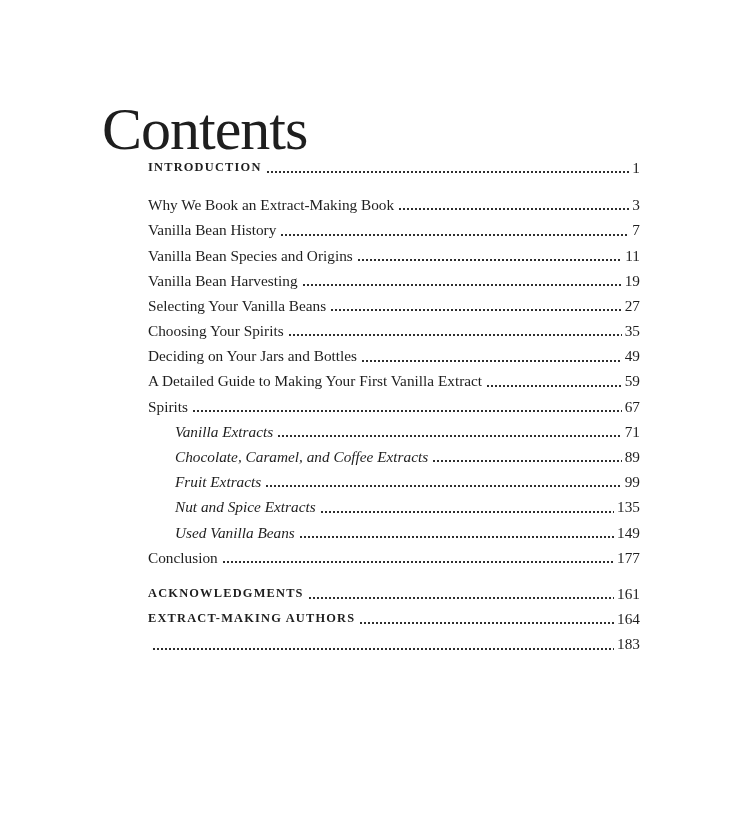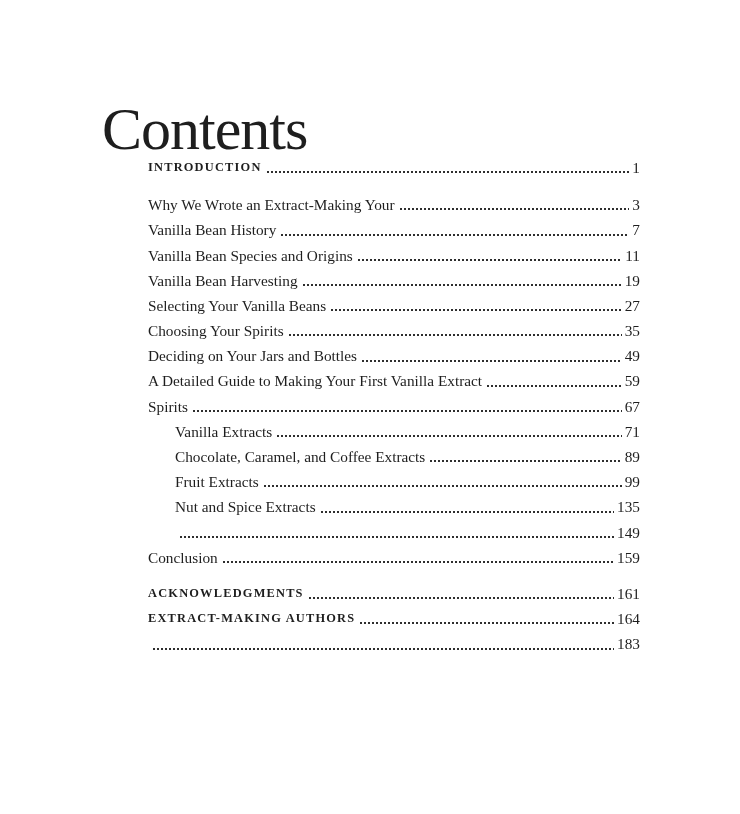--- a/index.html
+++ b/index.html
@@ -46,20 +46,21 @@
   }
   .toc-row.smallcaps .label{
     font-size:12.4px;
     font-weight:700;
     letter-spacing:1.2px;
   }
   .toc-row.sub-italic{
     padding-left:27px;
   }
   .toc-row.sub-italic .label{
+    font-style:italic;
   }
   .dots{
     flex:1 1 auto;
     align-self:flex-end;
     height:4px;
     margin:0 3px 6px 5px;
     color:var(--dots);
     background-image:radial-gradient(circle at 1.1px 2px, currentColor 1.05px, transparent 1.35px);
     background-size:4px 4px;
     background-repeat:repeat-x;
@@ -82,21 +83,21 @@
   <div class="toc">
     <div class="toc-section-front">
         <div class="toc-row smallcaps">
     <span class="label">INTRODUCTION</span>
     <span class="dots"></span>
     <span class="pagenum">1</span>
   </div>
       </div>
     <div class="toc-section-chapters">
         <div class="toc-row">
-    <span class="label">Why We Wrote an Extract-Making Your</span>
+    <span class="label">Why We Book an Extract-Making Book</span>
     <span class="dots"></span>
     <span class="pagenum">3</span>
   </div>
         <div class="toc-row">
     <span class="label">Vanilla Bean History</span>
     <span class="dots"></span>
     <span class="pagenum">7</span>
   </div>
         <div class="toc-row">
     <span class="label">Vanilla Bean Species and Origins</span>
@@ -147,27 +148,28 @@
     <span class="label">Fruit Extracts</span>
     <span class="dots"></span>
     <span class="pagenum">99</span>
   </div>
         <div class="toc-row sub-italic">
     <span class="label">Nut and Spice Extracts</span>
     <span class="dots"></span>
     <span class="pagenum">135</span>
   </div>
         <div class="toc-row sub-italic">
+    <span class="label">Used Vanilla Beans</span>
     <span class="dots"></span>
     <span class="pagenum">149</span>
   </div>
         <div class="toc-row">
     <span class="label">Conclusion</span>
     <span class="dots"></span>
-    <span class="pagenum">159</span>
+    <span class="pagenum">177</span>
   </div>
       </div>
     <div class="toc-section-back">
         <div class="toc-row smallcaps">
     <span class="label">ACKNOWLEDGMENTS</span>
     <span class="dots"></span>
     <span class="pagenum">161</span>
   </div>
         <div class="toc-row smallcaps">
     <span class="label">EXTRACT-MAKING AUTHORS</span>

